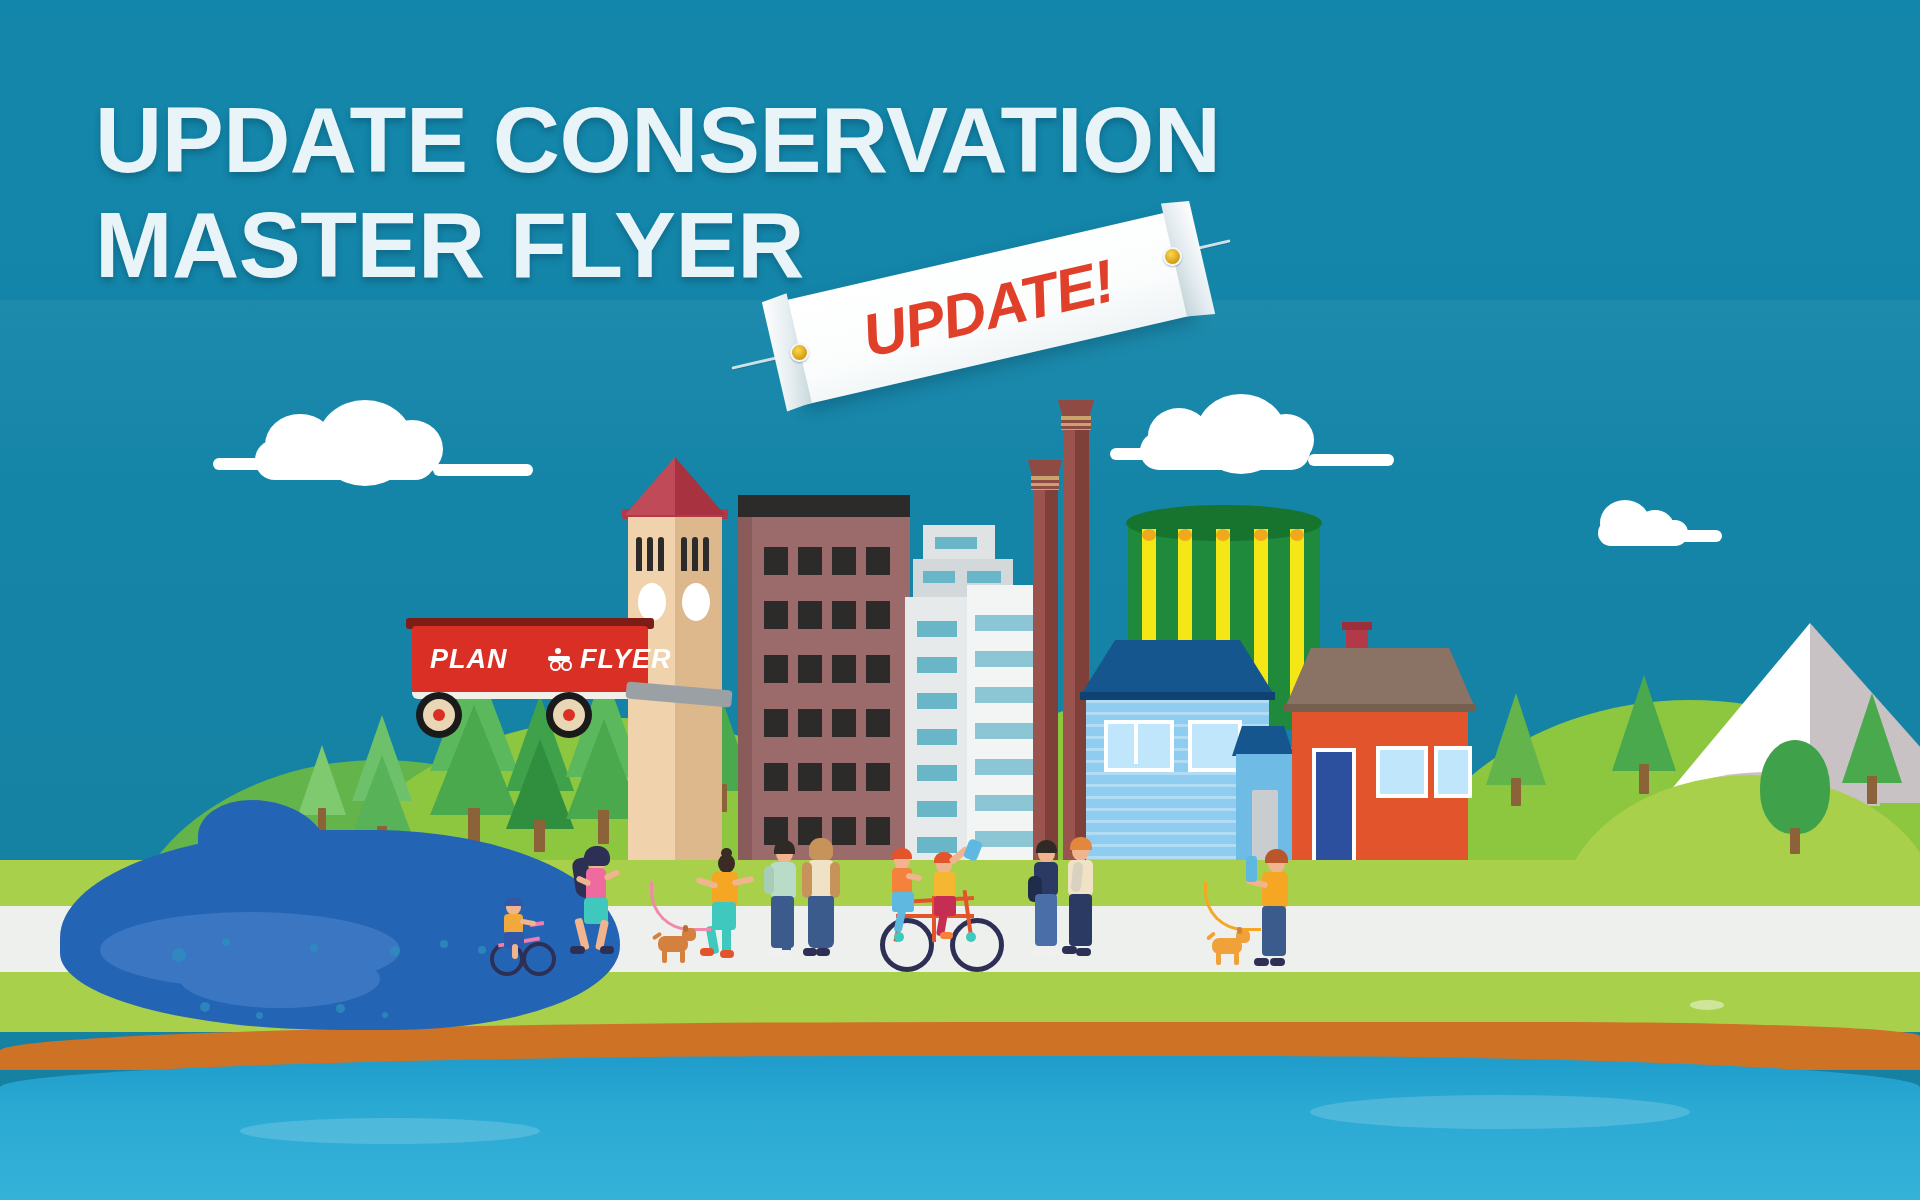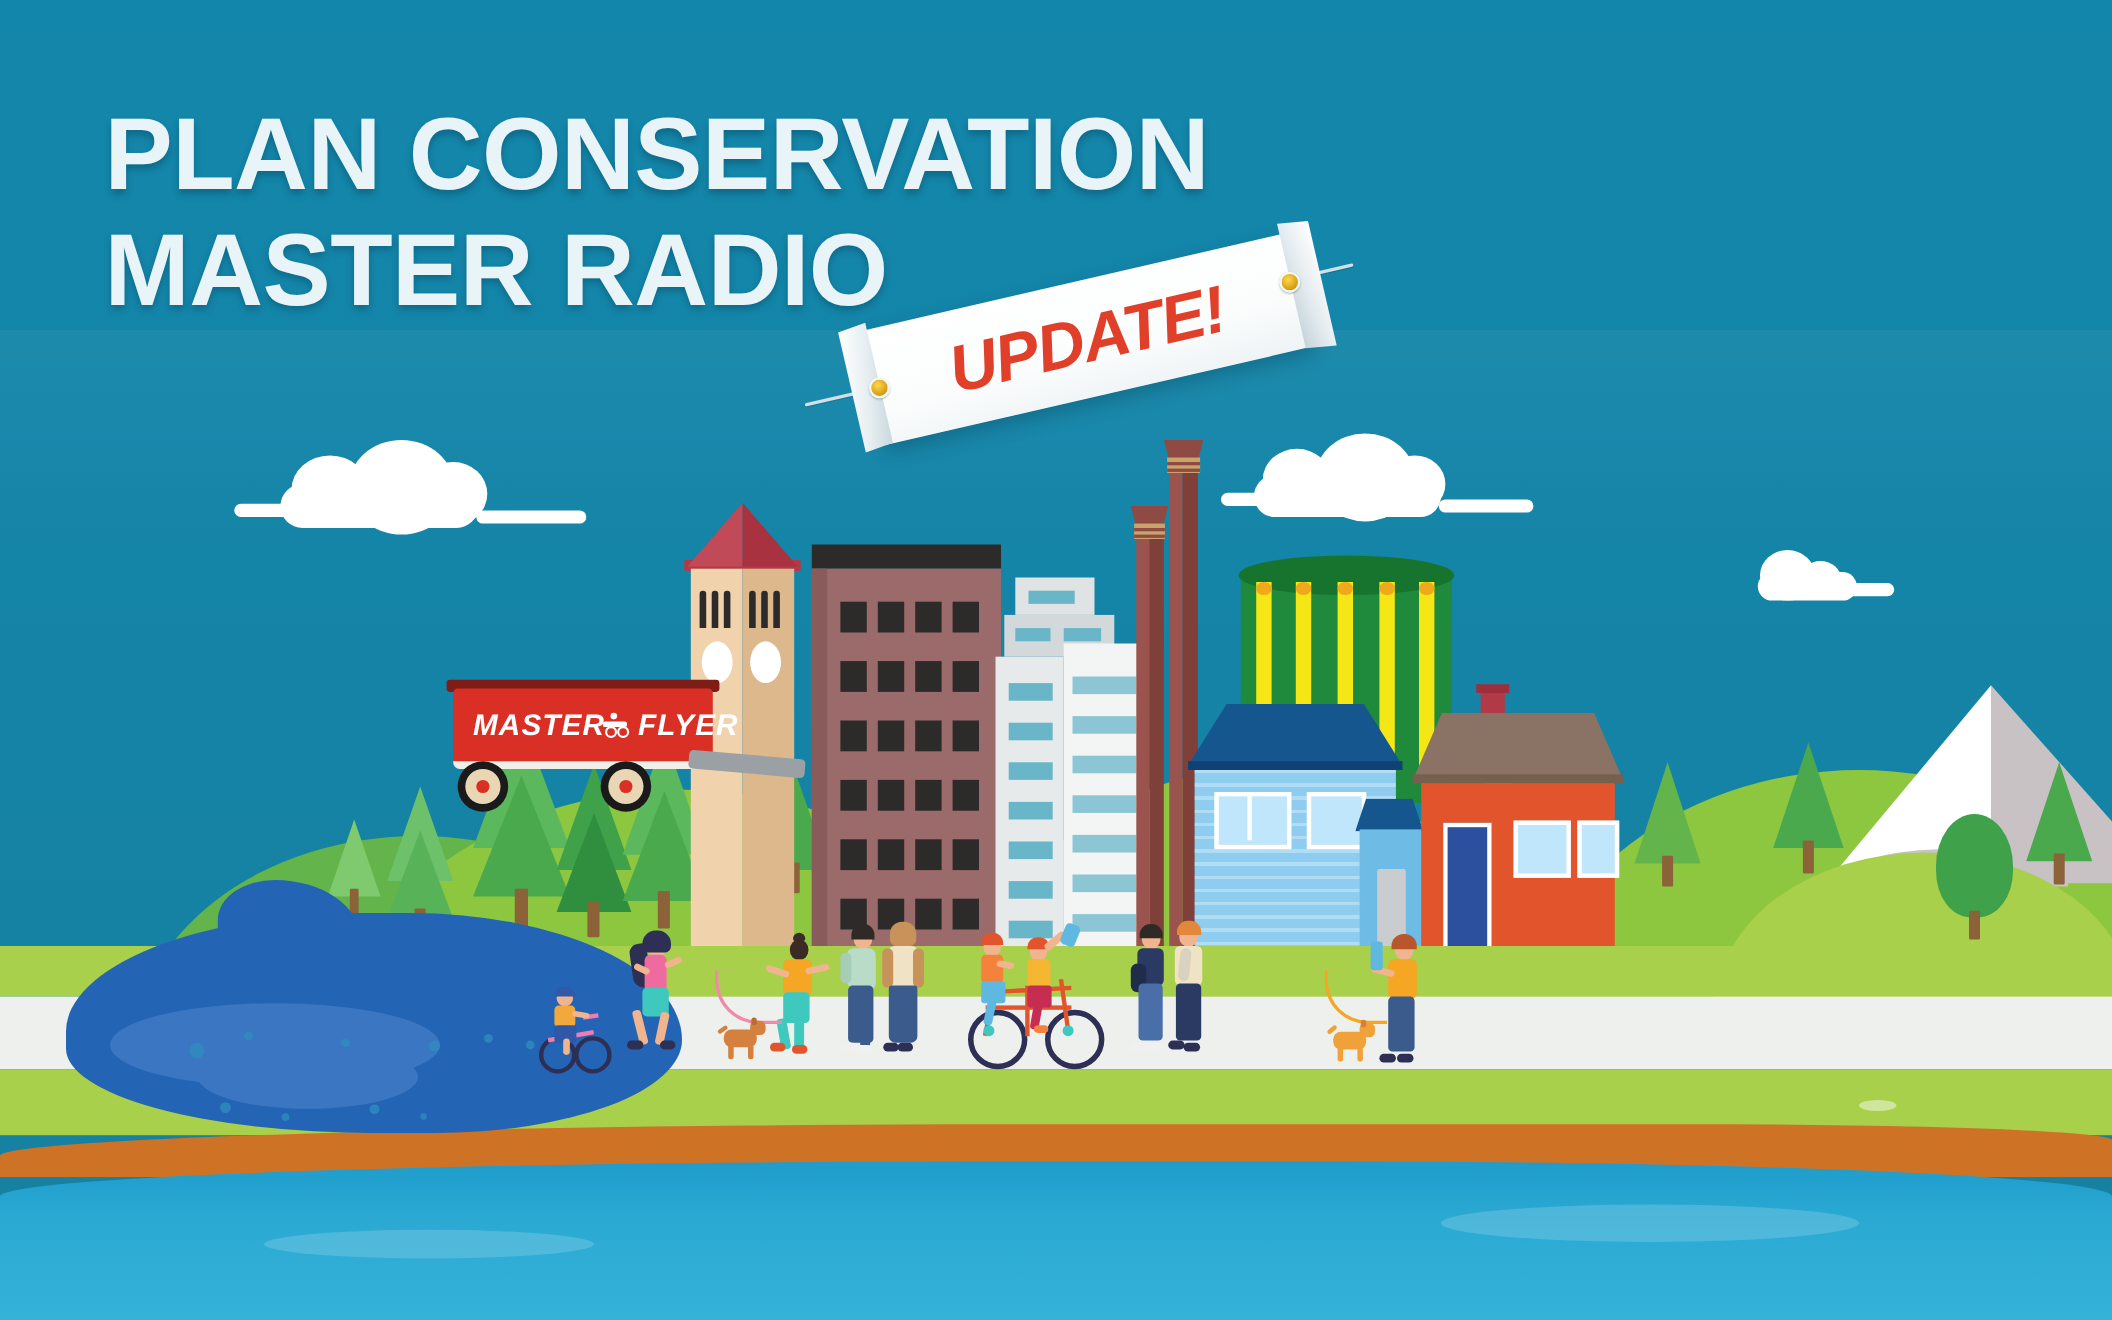--- a/index.html
+++ b/index.html
@@ -365,21 +365,21 @@
   <div class="bub" style="left:478px;top:946px;width:8px;height:8px;"></div>
   <div class="bub" style="left:200px;top:1002px;width:10px;height:10px;"></div>
   <div class="bub" style="left:256px;top:1012px;width:7px;height:7px;"></div>
   <div class="bub" style="left:336px;top:1004px;width:9px;height:9px;"></div>
   <div class="bub" style="left:382px;top:1012px;width:6px;height:6px;"></div>
 
   <div style="position:absolute;left:400px;top:618px;width:260px;height:110px;">
     <div class="wagon-rim" style="left:6px;top:0;width:248px;height:11px;"></div>
     <div class="wagon-body" style="left:12px;top:8px;width:236px;height:72px;"></div>
     <div style="position:absolute;left:12px;top:74px;width:236px;height:7px;background:#f0efe8;border-radius:0 0 6px 6px;"></div>
-    <div class="wagon-logo" style="left:30px;top:26px;font-size:27px;">MASTER</div>
+    <div class="wagon-logo" style="left:30px;top:26px;font-size:27px;">PLAN</div>
     <div style="position:absolute;left:148px;top:28px;width:24px;height:20px;">
       <div style="position:absolute;left:0;top:10px;width:22px;height:5px;background:#fff;border-radius:2px;"></div>
       <div style="position:absolute;left:2px;top:14px;width:7px;height:7px;border:2px solid #fff;border-radius:50%;"></div>
       <div style="position:absolute;left:13px;top:14px;width:7px;height:7px;border:2px solid #fff;border-radius:50%;"></div>
       <div style="position:absolute;left:7px;top:2px;width:6px;height:6px;background:#fff;border-radius:50%;"></div>
     </div>
     <div class="wagon-logo" style="left:180px;top:26px;font-size:27px;">FLYER</div>
 
     <div class="wheel" style="left:16px;top:74px;width:46px;height:46px;">
       <div class="hub" style="left:7px;top:7px;width:32px;height:32px;"></div>
@@ -528,22 +528,22 @@
     <div style="position:absolute;left:6px;top:8px;width:30px;height:16px;background:#f0a13a;border-radius:7px;"></div>
     <div style="position:absolute;left:30px;top:0px;width:14px;height:13px;background:#f0a13a;border-radius:5px;"></div>
     <div style="position:absolute;left:31px;top:-3px;width:5px;height:7px;background:#d4813f;border-radius:3px;"></div>
     <div style="position:absolute;left:0px;top:4px;width:10px;height:4px;background:#f0a13a;border-radius:3px;transform:rotate(-40deg);"></div>
     <div style="position:absolute;left:10px;top:22px;width:5px;height:13px;background:#f0a13a;border-radius:2px;"></div>
     <div style="position:absolute;left:28px;top:22px;width:5px;height:13px;background:#f0a13a;border-radius:2px;"></div>
   </div>
 
   <div class="title-wrap">
     <div class="headline">
-      <span>PLAN CONSERVATION</span>
-      <span class="l2">MASTER RADIO</span>
+      <span>UPDATE CONSERVATION</span>
+      <span class="l2">MASTER FLYER</span>
     </div>
   </div>
 
   <div class="banner-group">
     <div class="rope r1"></div>
     <div class="rope r2"></div>
     <div class="banner">
       <div class="banner-text">UPDATE!</div>
     </div>
     <div class="grommet g1"></div>

